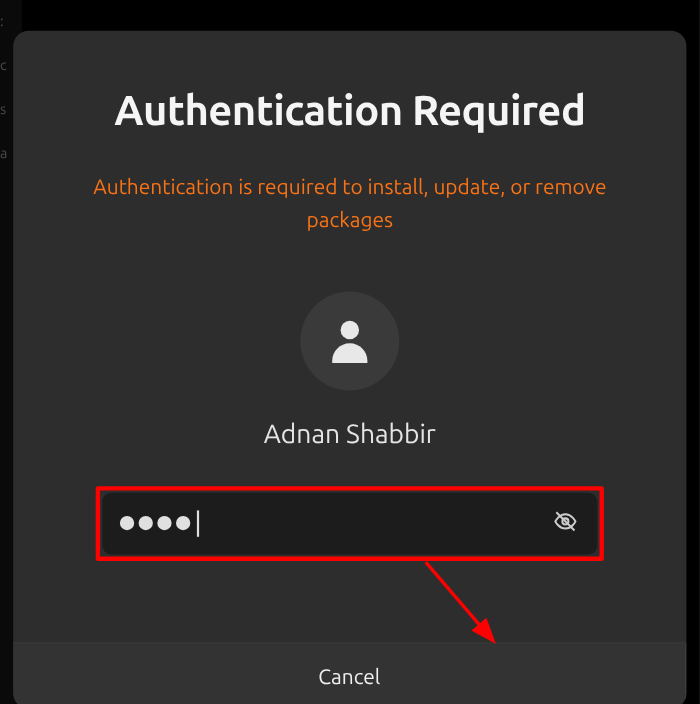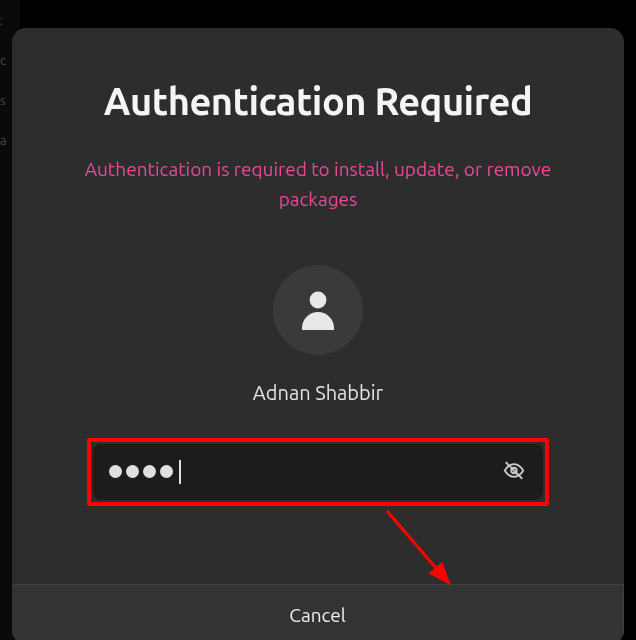--- a/index.html
+++ b/index.html
@@ -51,21 +51,21 @@
       align-items: center;
       padding-top: 52px;
     }
     .title {
       color: #f5f5f5;
       font-size: 38px;
       font-weight: 700;
       letter-spacing: -0.5px;
     }
     .subtitle {
-      color: #ec4899;
+      color: #f97316;
       font-size: 19px;
       font-weight: 400;
       text-align: center;
       margin-top: 32px;
       line-height: 1.6;
       max-width: 490px;
     }
     .avatar {
       width: 90px;
       height: 90px;
@@ -76,21 +76,21 @@
       align-items: center;
       justify-content: center;
     }
     .avatar svg {
       width: 48px;
       height: 48px;
       fill: #e8e8e8;
     }
     .username {
       color: #e5e5e5;
-      font-size: 20px;
+      font-size: 24px;
       font-weight: 400;
       margin-top: 26px;
     }
     .password-wrap {
       margin-top: 40px;
       position: relative;
     }
     .highlight-box {
       position: absolute;
       left: -6px;

